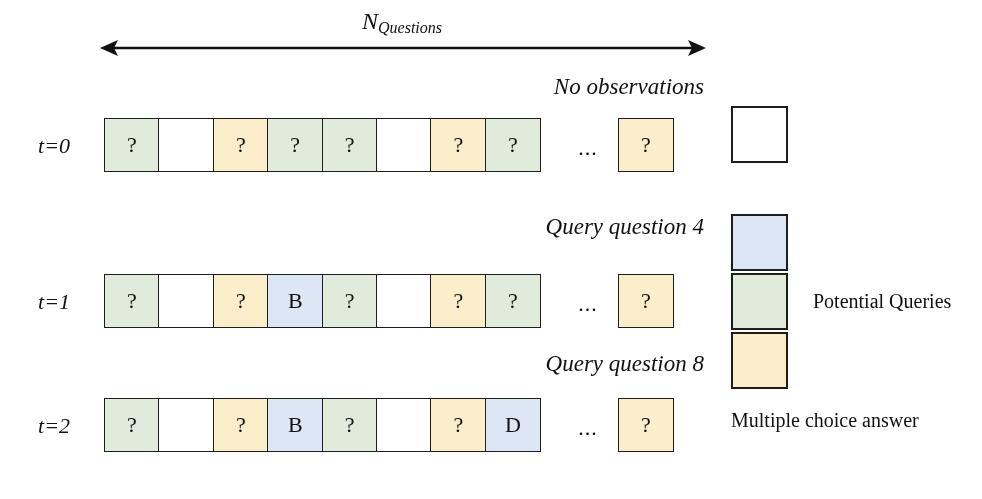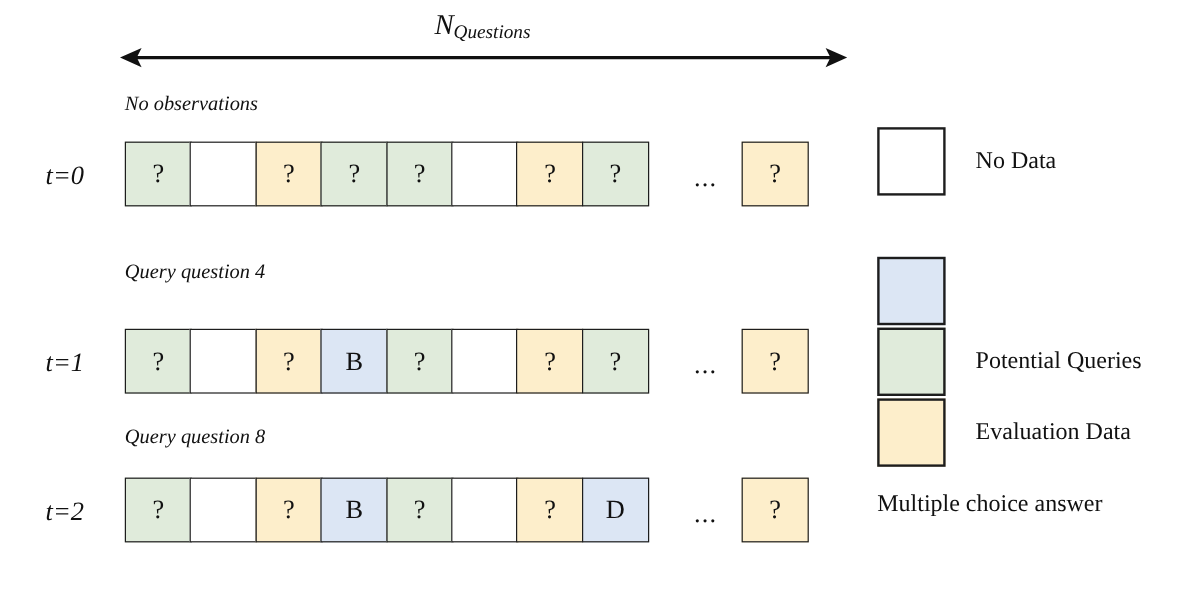--- a/index.html
+++ b/index.html
@@ -39,23 +39,23 @@
     top: 36px;
     width: 606px;
     height: 24px;
   }
 
   
   .phase-caption {
     position: absolute;
     left: 104px;
     width: 600px;
-    text-align: left;
+    text-align: right;
     font-style: italic;
-    font-size: 17px;
+    font-size: 23px;
     line-height: 26px;
     white-space: nowrap;
   }
   #caption-t0 { top: 74px; }
   #caption-t1 { top: 214px; }
   #caption-t2 { top: 351px; }
 
   
   .row {
     position: absolute;
@@ -253,24 +253,22 @@
     <div class="key-swatch" style="background:#dce6f4;"></div>
   </div>
 
   <div class="key-row">
     <div class="key-swatch" style="background:#e0ebdb;"></div>
     <div class="key-label">Potential Queries</div>
   </div>
 
   <div class="key-row">
     <div class="key-swatch" style="background:#fdeecb;"></div>
-    <div class="key-label">Evaluation Data</div>
   </div>
 
   <div class="key-row">
     <div class="key-swatch" style="background:#ffffff;"></div>
-    <div class="key-label">No Data</div>
   </div>
 
   <div id="key-note">
     <div>Multiple choice answer</div>
   </div>
 </div>
 
 </body></html>

